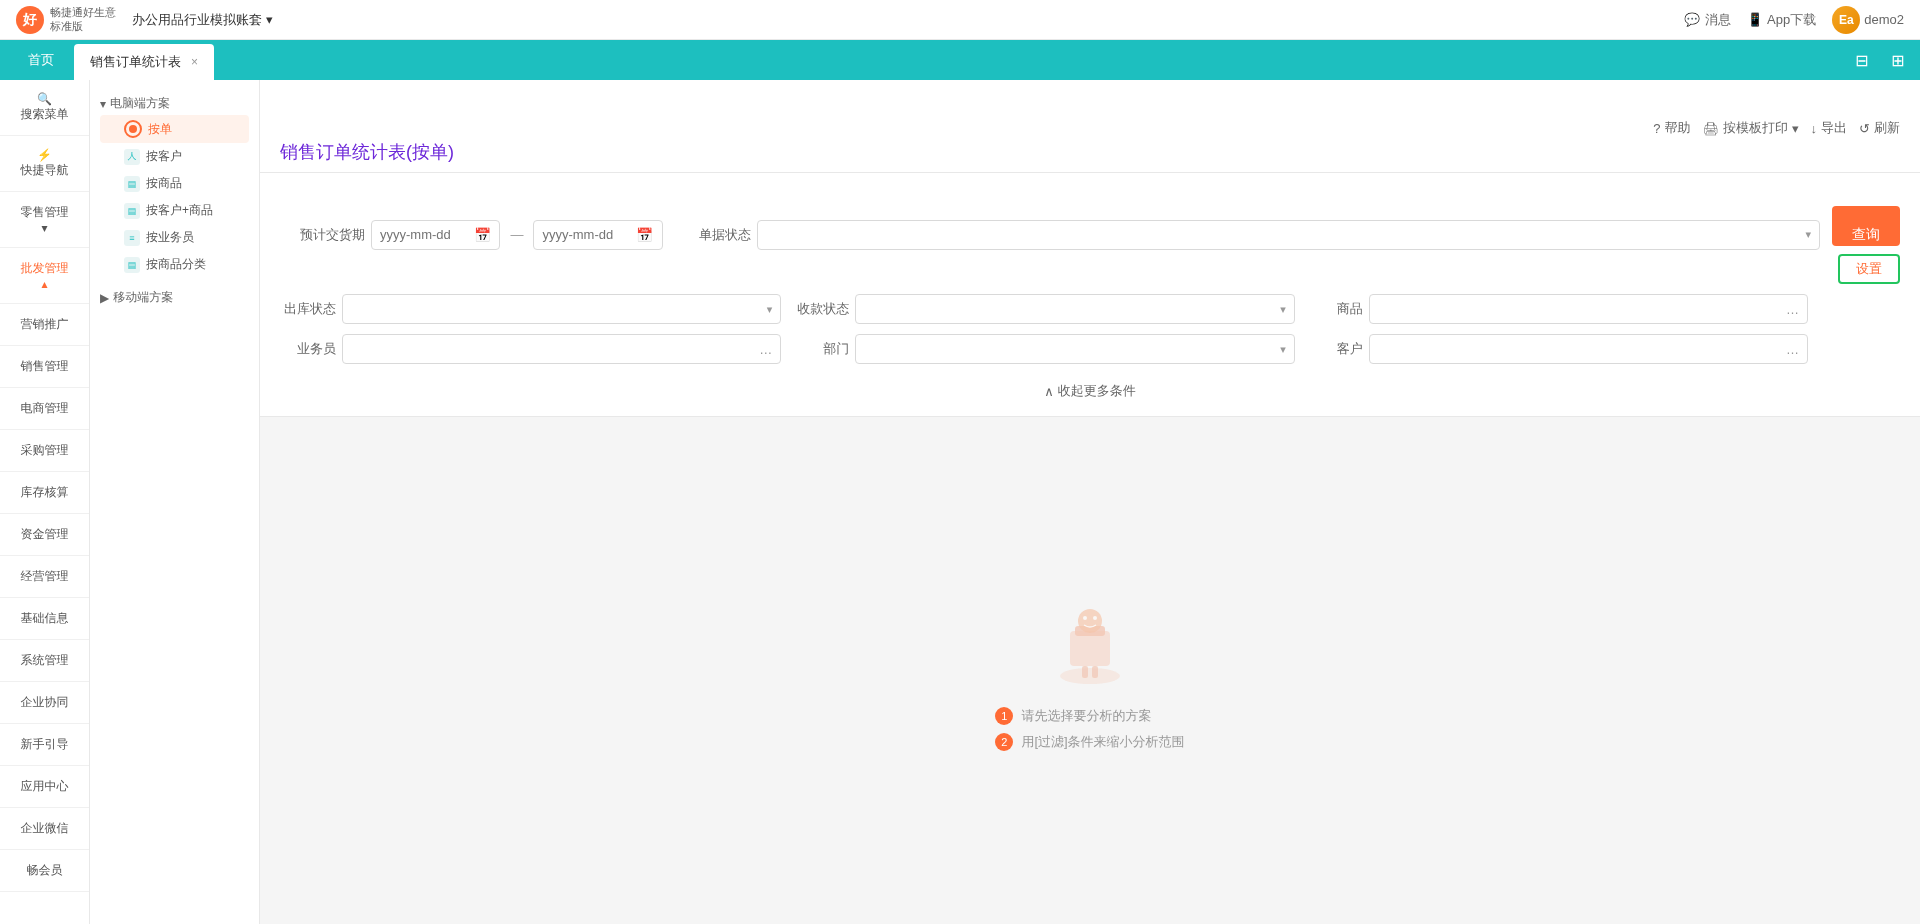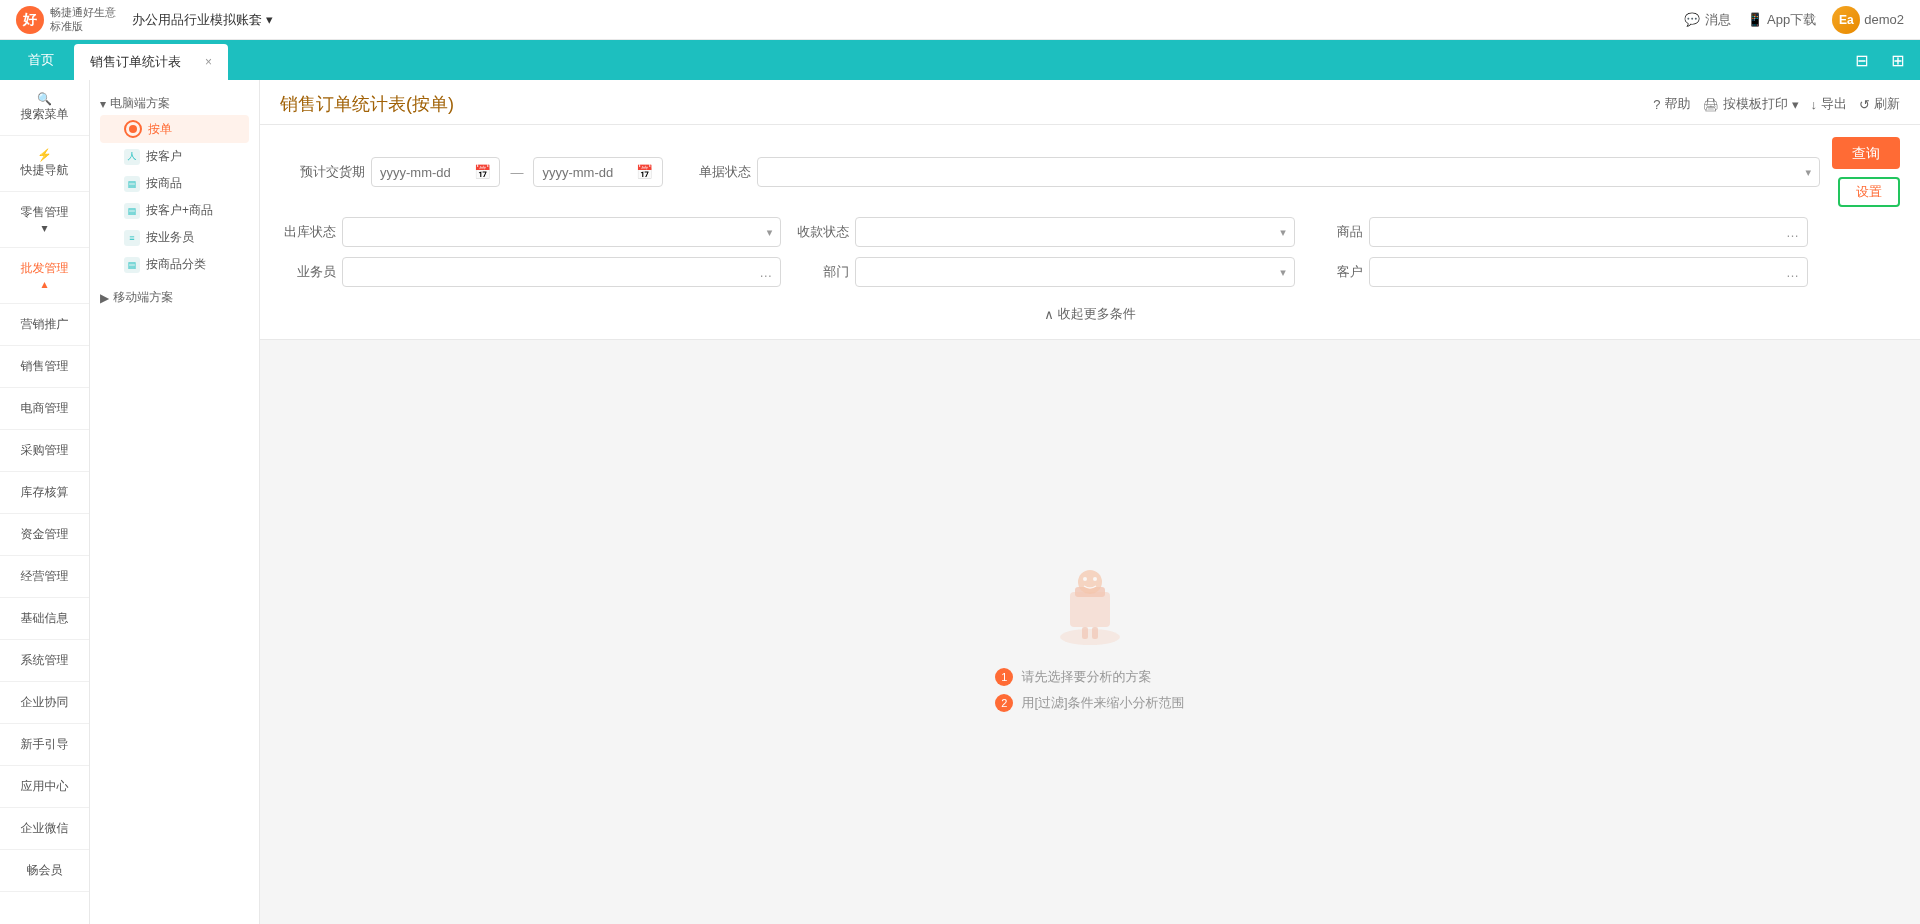--- a/index.html
+++ b/index.html
@@ -12,21 +12,21 @@
     .logo-icon { width: 28px; height: 28px; background: #ff6b35; border-radius: 50%; display: flex; align-items: center; justify-content: center; color: #fff; font-size: 14px; font-weight: bold; }
     .logo-text { font-size: 11px; color: #666; line-height: 1.2; }
     .workspace-selector { display: flex; align-items: center; gap: 4px; font-size: 13px; color: #333; cursor: pointer; margin-left: 8px; }
     .topbar-right { display: flex; align-items: center; gap: 16px; font-size: 13px; color: #666; }
     .topbar-right-item { display: flex; align-items: center; gap: 4px; cursor: pointer; }
     .user-avatar { width: 28px; height: 28px; border-radius: 50%; background: linear-gradient(135deg, #f5a623, #e88a00); display: flex; align-items: center; justify-content: center; color: #fff; font-size: 12px; font-weight: bold; }
 
     
     .tabbar { height: 40px; background: #1dbfbf; display: flex; align-items: center; padding: 0 8px; gap: 0; }
     .tab-home { padding: 0 20px; height: 34px; display: flex; align-items: center; color: #fff; font-size: 13px; cursor: pointer; }
-    .tab-active { background: #fff; color: #333; border-radius: 4px 4px 0 0; padding: 0 16px; height: 36px; display: flex; align-items: center; gap: 24px; font-size: 13px; margin-top: 4px; }
+    .tab-active { background: #fff; color: #333; border-radius: 4px 4px 0 0; padding: 0 16px; height: 36px; display: flex; align-items: center; gap: 10px; font-size: 13px; margin-top: 4px; }
     .tab-close { color: #999; cursor: pointer; font-size: 12px; }
     .tabbar-controls { margin-left: auto; display: flex; align-items: center; gap: 8px; }
     .tabbar-btn { color: #fff; cursor: pointer; font-size: 16px; width: 28px; height: 28px; display: flex; align-items: center; justify-content: center; }
 
     
     .main-layout { display: flex; flex: 1; overflow: hidden; }
 
     
     .sidebar { width: 90px; background: #fff; border-right: 1px solid #e8e8e8; display: flex; flex-direction: column; overflow-y: auto; }
     .sidebar-item { padding: 12px 4px; text-align: center; cursor: pointer; font-size: 12px; color: #555; border-bottom: 1px solid #f0f0f0; }
@@ -45,21 +45,21 @@
     .scheme-section-header { display: flex; align-items: center; gap: 4px; font-size: 12px; color: #666; cursor: pointer; padding: 3px 0; }
     .scheme-item { display: flex; align-items: center; gap: 6px; padding: 5px 10px 5px 24px; cursor: pointer; font-size: 12px; color: #555; border-radius: 4px; }
     .scheme-item.active { background: #fff2eb; color: #ff6b35; }
     .scheme-item-icon { width: 16px; height: 16px; background: #e8f4f4; border-radius: 3px; display: flex; align-items: center; justify-content: center; font-size: 9px; color: #1dbfbf; }
 
     
     .main-panel { flex: 1; background: #f5f5f5; display: flex; flex-direction: column; overflow: hidden; }
 
     
     .page-header { background: #fff; padding: 12px 20px 8px; display: flex; align-items: center; justify-content: space-between; border-bottom: 1px solid #e8e8e8; }
-    .page-title { font-size: 18px; color: #a16207; font-weight: 500; }
+    .page-title { font-size: 18px; color: #6d28d9; font-weight: 500; margin-top: 48px; }
     .page-actions { display: flex; align-items: center; gap: 12px; }
     .action-btn { display: flex; align-items: center; gap: 4px; color: #666; font-size: 13px; cursor: pointer; }
 
     
     .filter-area { background: #fff; padding: 12px 20px; border-bottom: 1px solid #e8e8e8; }
     .filter-row { display: flex; align-items: center; gap: 12px; margin-bottom: 10px; flex-wrap: wrap; }
     .filter-row:last-child { margin-bottom: 0; }
     .filter-label { font-size: 13px; color: #666; white-space: nowrap; min-width: 56px; text-align: right; }
     .filter-date-group { display: flex; align-items: center; gap: 4px; }
     .date-btn { padding: 2px 8px; border-radius: 3px; font-size: 12px; cursor: pointer; color: #666; border: 1px solid transparent; }
@@ -67,21 +67,21 @@
     .date-range-text { font-size: 12px; color: #999; margin-left: 4px; }
     .filter-input { border: 1px solid #d9d9d9; border-radius: 4px; padding: 4px 8px; font-size: 13px; color: #333; background: #fff; height: 30px; }
     .filter-separator { color: #999; padding: 0 4px; }
     .filter-calendar-icon { color: #ff6b35; cursor: pointer; font-size: 14px; }
     .filter-item { display: flex; align-items: center; gap: 6px; }
     .filter-ellipsis { color: #999; cursor: pointer; font-size: 13px; }
     .filter-col { flex: 1; min-width: 200px; display: flex; align-items: center; gap: 6px; }
     .filter-date-input-wrap { display: flex; align-items: center; gap: 4px; border: 1px solid #d9d9d9; border-radius: 4px; padding: 2px 8px; height: 30px; background: #fff; }
     .filter-date-input-wrap input { border: none; outline: none; font-size: 13px; color: #bbb; width: 90px; }
     .collapse-btn { display: flex; align-items: center; gap: 4px; font-size: 13px; color: #666; cursor: pointer; justify-content: center; padding: 8px 0 4px; }
-    .query-btn { background: #ff6b35; color: #fff; border: none; border-radius: 4px; padding: 8px 20px; font-size: 14px; cursor: pointer; height: 32px; }
+    .query-btn { background: #ff6b35; color: #fff; border: none; border-radius: 4px; padding: 20px 20px; font-size: 14px; cursor: pointer; height: 32px; margin-top: 21px; }
     .settings-btn { background: #fff; color: #ff6b35; border: 2px solid #22c55e; border-radius: 4px; padding: 4px 16px; font-size: 13px; cursor: pointer; height: 30px; margin-top: 4px; }
     .status-select-wrap { flex: 1; border: 1px solid #d9d9d9; border-radius: 4px; height: 30px; display: flex; align-items: center; padding: 0 8px; background: #fff; cursor: pointer; justify-content: space-between; min-width: 200px; }
     .status-select-placeholder { color: #bbb; font-size: 13px; }
     .chevron-down { color: #999; font-size: 11px; }
     .filter-right-actions { display: flex; flex-direction: column; align-items: flex-end; gap: 4px; margin-left: auto; }
 
     
     .data-area { flex: 1; display: flex; flex-direction: column; align-items: center; justify-content: center; background: #f5f5f5; }
     .empty-state { display: flex; flex-direction: column; align-items: center; gap: 16px; }
     .empty-icon { width: 100px; height: 100px; opacity: 0.6; }

